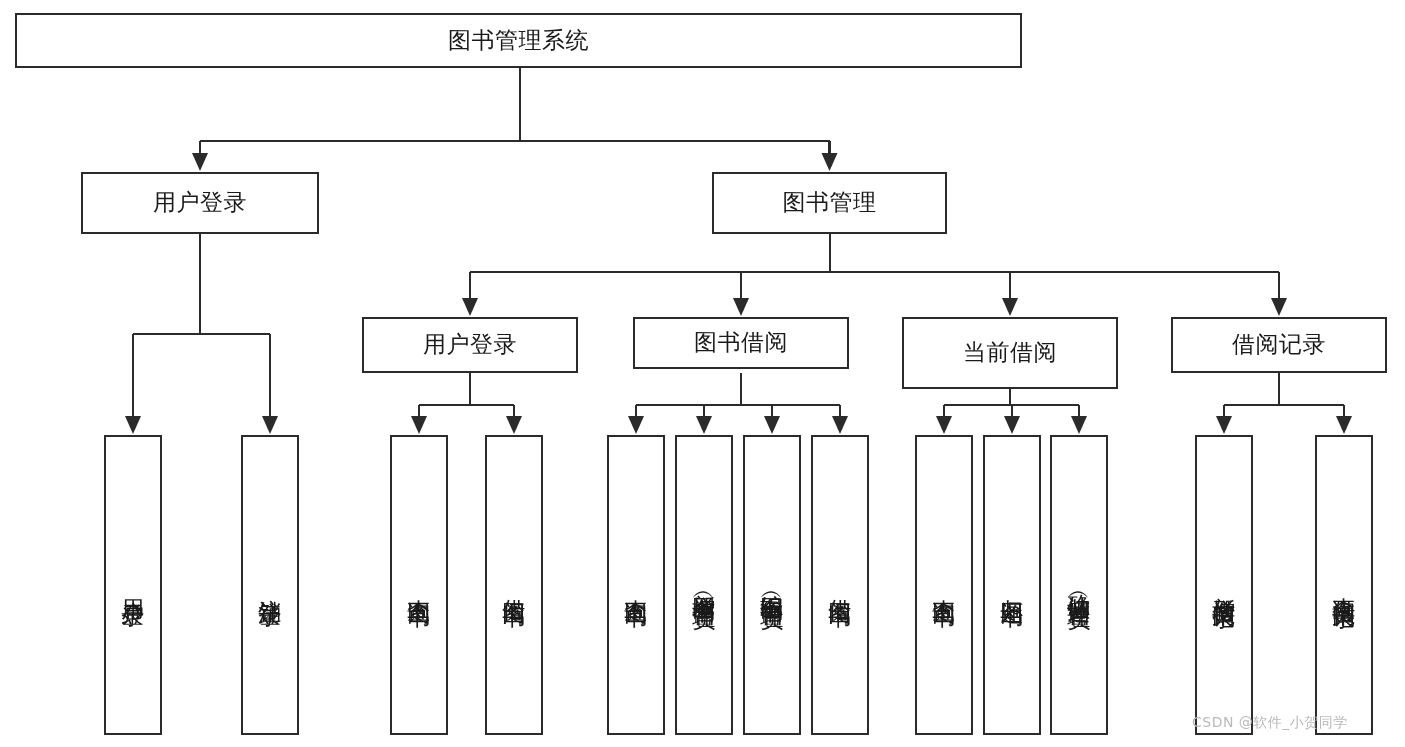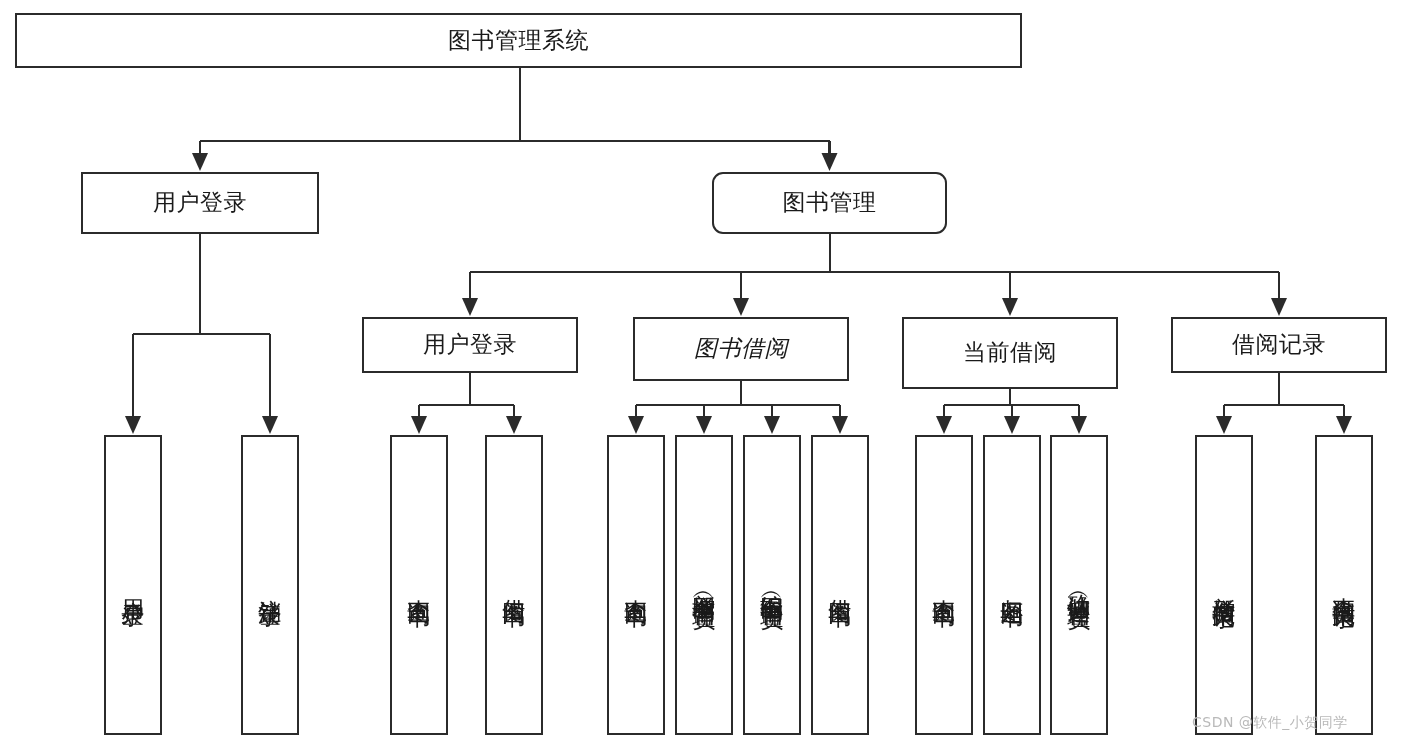--- a/index.html
+++ b/index.html
@@ -127,27 +127,27 @@
       <line x1="1344" y1="405" x2="1344" y2="418" stroke="#2b2b2b" stroke-width="2.5" shape-rendering="crispEdges"></line>
       <polygon points="1336,416 1352,416 1344,434" fill="#2b2b2b"></polygon>
     </svg>
   <div id="nodes-layer">
       <div class="node horizontal root" style="left: 15px; top: 13px; width: 1007px; height: 55px; border-color: rgb(43, 43, 43);">
         <span class="label" style="color: rgb(26, 26, 26);">图书管理系统</span>
       </div>
       <div class="node horizontal" style="left: 81px; top: 172px; width: 238px; height: 62px; border-color: rgb(43, 43, 43);">
         <span class="label" style="color: rgb(26, 26, 26);">用户登录</span>
       </div>
-      <div class="node horizontal" style="left: 712px; top: 172px; width: 235px; height: 62px; border-color: rgb(43, 43, 43); border-radius: 11px;">
+      <div class="node horizontal" style="left: 712px; top: 172px; width: 235px; height: 62px; border-color: rgb(43, 43, 43);">
         <span class="label" style="color: rgb(26, 26, 26);">图书管理</span>
       </div>
       <div class="node horizontal" style="left: 362px; top: 317px; width: 216px; height: 56px; border-color: rgb(43, 43, 43);">
         <span class="label" style="color: rgb(26, 26, 26);">用户登录</span>
       </div>
-      <div class="node horizontal" style="left: 633px; top: 317px; width: 216px; height: 64px; border-color: rgb(43, 43, 43); font-style: italic;">
+      <div class="node horizontal" style="left: 633px; top: 317px; width: 216px; height: 52px; border-color: rgb(43, 43, 43);">
         <span class="label" style="color: rgb(26, 26, 26);">图书借阅</span>
       </div>
       <div class="node horizontal" style="left: 902px; top: 317px; width: 216px; height: 72px; border-color: rgb(43, 43, 43);">
         <span class="label" style="color: rgb(26, 26, 26);">当前借阅</span>
       </div>
       <div class="node horizontal" style="left: 1171px; top: 317px; width: 216px; height: 56px; border-color: rgb(43, 43, 43);">
         <span class="label" style="color: rgb(26, 26, 26);">借阅记录</span>
       </div>
       <div class="node vertical" style="left: 104px; top: 435px; width: 58px; height: 300px; border-color: rgb(43, 43, 43);">
         <span class="label" style="color: rgb(26, 26, 26);">用户登录</span>

